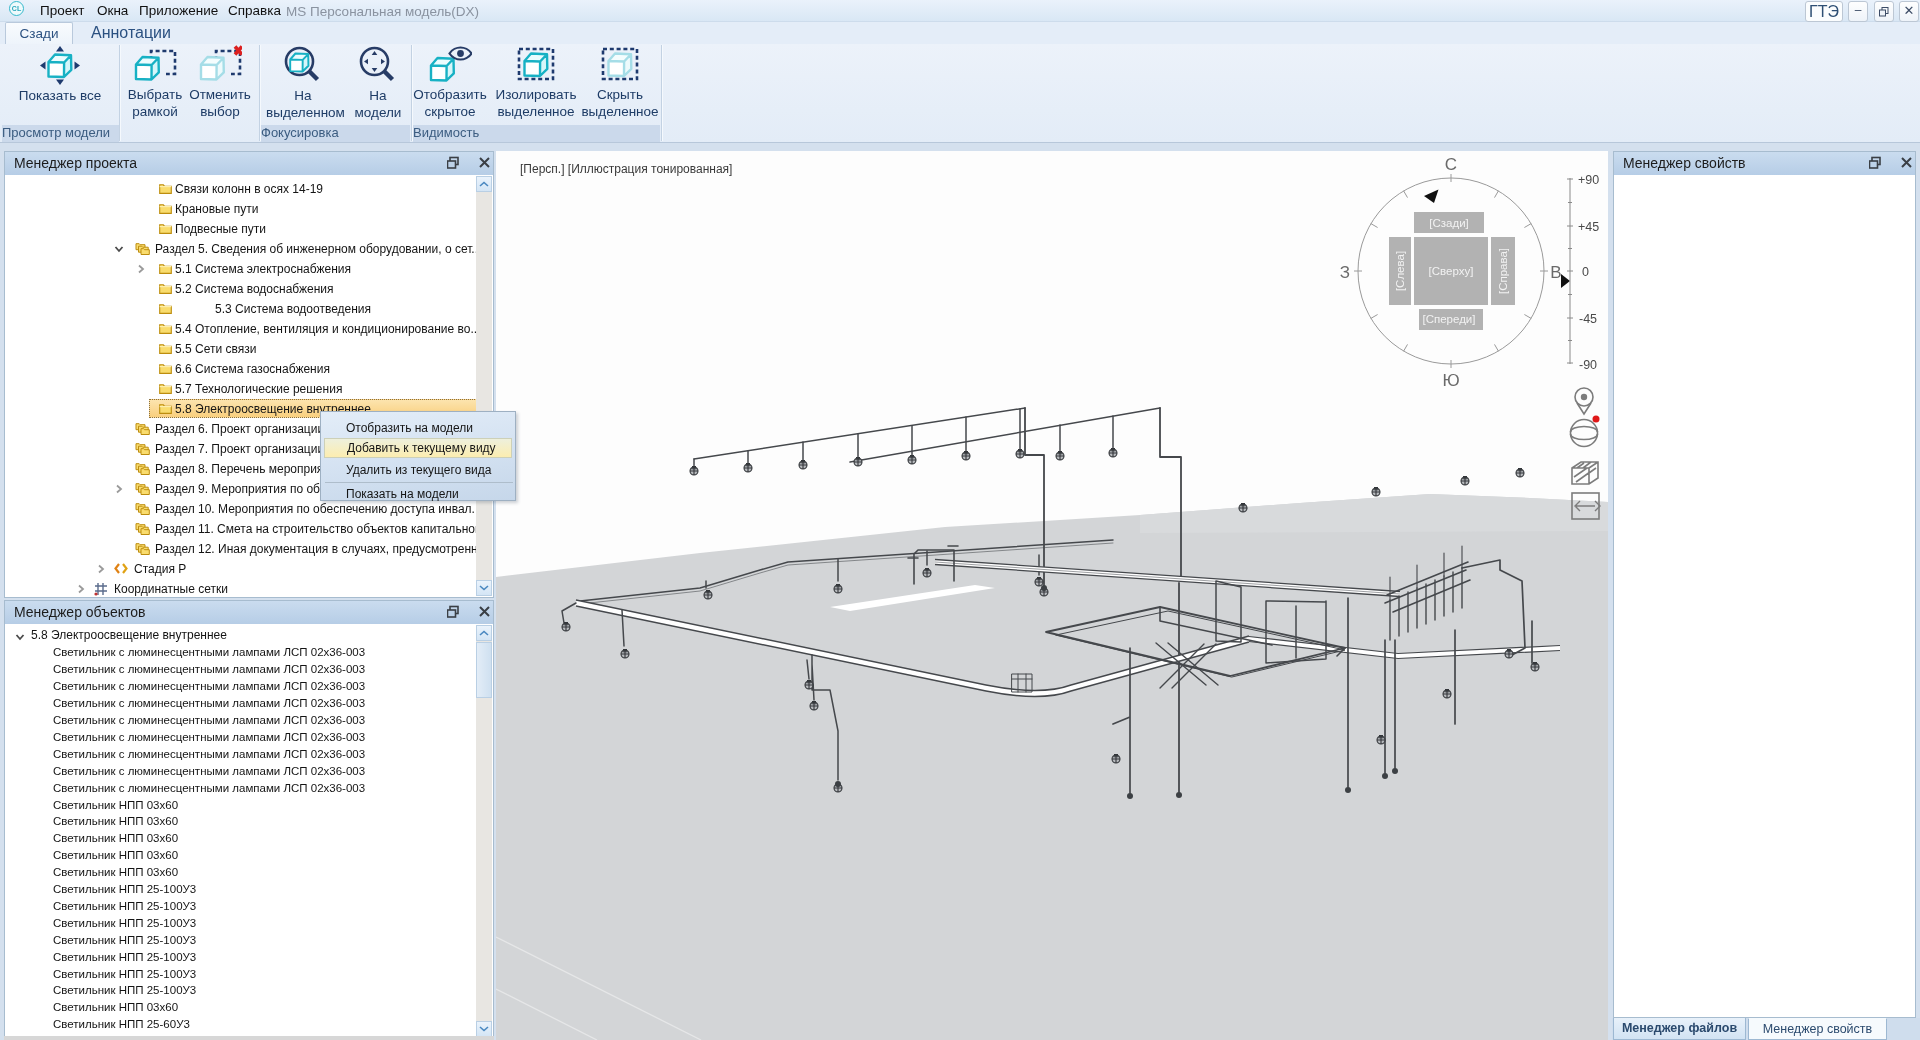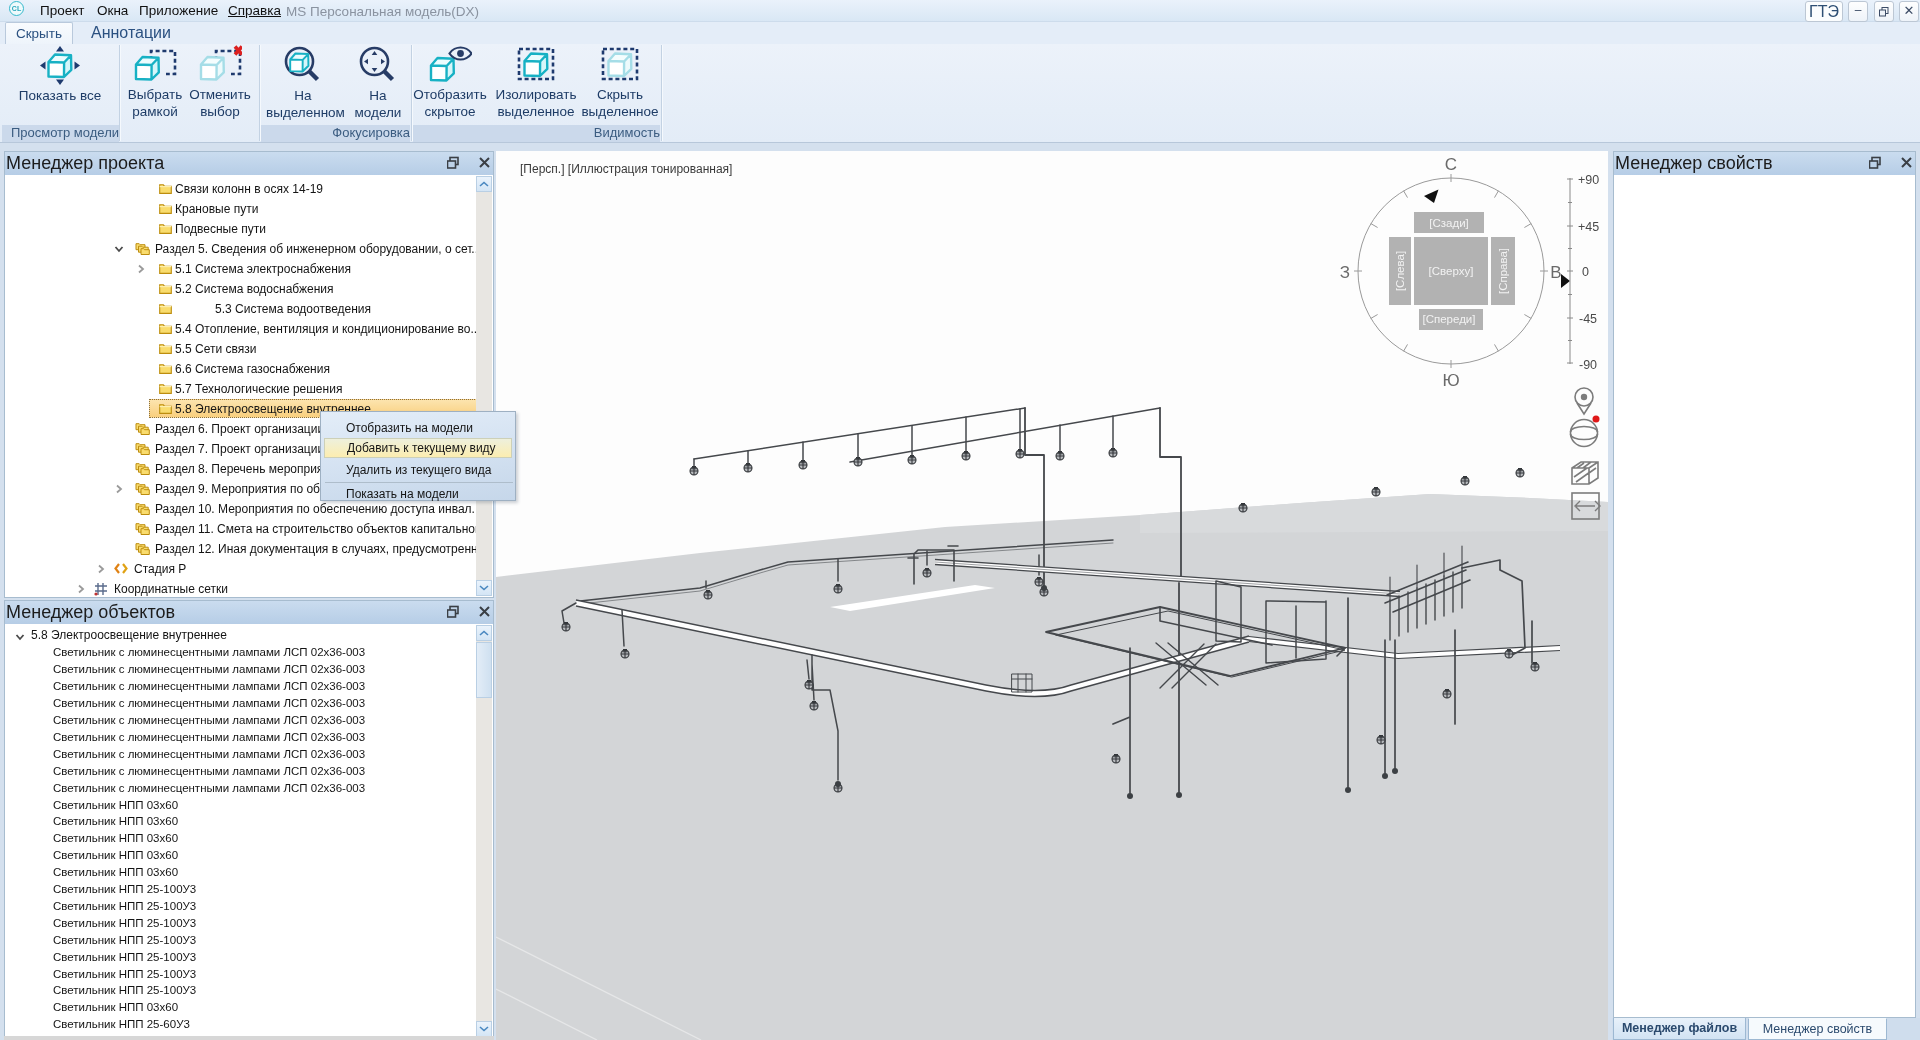--- a/index.html
+++ b/index.html
@@ -18,28 +18,28 @@
   background:linear-gradient(#fefefe,#eef3f9); color:#3c4c66; text-align:center; }
 .tabrow { position:absolute; left:0; top:22px; width:1920px; height:22px; background:#e4edf8; }
 .tab1 { position:absolute; left:5px; top:0px; width:68px; height:22px; background:linear-gradient(#f8fbfe,#eef4fb);
   border:1px solid #b9c9dc; border-bottom:none; border-radius:2px 2px 0 0; color:#2b5181; font-size:13.5px;
   text-align:center; line-height:21px; }
 .tab2 { position:absolute; left:91px; top:0; color:#2b5181; font-size:16px; line-height:22px; }
 .ribbon { position:absolute; left:0; top:44px; width:1920px; height:99px;
   background:linear-gradient(#ecf2fa,#e3ecf7); border-bottom:1px solid #b7c7da; }
 .rgroup { position:absolute; top:0; height:98px; }
 .rgroup .glabel { position:absolute; left:0; bottom:0; width:100%; height:17px; background:#cbd9eb;
-  color:#3b5c80; font-size:13px; text-align:right; line-height:16px; }
+  color:#3b5c80; font-size:13px; text-align:left; line-height:16px; }
 .gsep { position:absolute; top:1px; width:1px; height:96px; background:#c3d2e3; box-shadow:1px 0 0 #f5f9fd; }
 .rbtn { position:absolute; top:1px; text-align:center; color:#1e3c66; font-size:13.5px; line-height:16.5px; }
 .rbtn svg { display:block; margin:0 auto 2px; }
 .panel { position:absolute; background:#fff; border:1px solid #a7bccf; }
 .ptitle { position:absolute; left:0; top:0; width:100%; height:23px;
-  background:linear-gradient(#cadcef,#b6cde6); color:#1c1c1c; font-size:18px; line-height:22px;
-  padding-left:1px; }
+  background:linear-gradient(#cadcef,#b6cde6); color:#1c1c1c; font-size:14px; line-height:22px;
+  padding-left:9px; }
 .pticons { position:absolute; right:2px; top:4px; width:44px; height:15px; color:#3a3f45; }
 .treearea { position:absolute; left:1px; right:17px; top:24px; bottom:1px; background:#fff; overflow:hidden; }
 .scroll { position:absolute; right:1px; top:24px; bottom:1px; width:16px; background:#e8e6e2; }
 .sbtn { position:absolute; left:0; width:16px; height:16px; background:linear-gradient(#eaf3fc,#d4e5f5);
   border:1px solid #b9cfe4; color:#5d87b0; font-size:8px; text-align:center; line-height:14px; }
 .trow { position:absolute; white-space:nowrap; font-size:12px; color:#141414; height:20px; line-height:20px; }
 .chev { position:absolute; width:10px; height:10px; }
 .vp { position:absolute; left:496px; top:151px; width:1112px; height:889px; background:#fdfdfd; }
 .vplabel { position:absolute; left:24px; top:11px; font-size:12px; color:#3a3a3a; }
 .ctxmenu { position:absolute; left:320px; top:411px; width:196px; height:90px;
@@ -51,36 +51,36 @@
 </style>
 </head>
 <body>
 
 <div class="titlebar">
   <div class="logo">CL</div>
   <div class="menus">
       <span style="position:absolute;left:40px;">Проект</span>
       <span style="position:absolute;left:97px;">Окна</span>
       <span style="position:absolute;left:139px;">Приложение</span>
-      <span style="position:absolute;left:228px;text-decoration:underline;">Справка</span>
+      <span style="position:absolute;left:228px;">Справка</span>
     </div>
   <div class="apptitle">MS Персональная модель(DX)</div>
   <div class="winbtn" style="left:1805px;width:38px;background:#fbfdfe;font-size:16px;line-height:19px;color:#2e4f74;">ГТЭ</div>
   <div class="winbtn" style="left:1848px;width:20px;font-size:12px;line-height:17px;">–</div>
   <div class="winbtn" style="left:1874px;width:20px;">
     <svg width="10" height="10" viewBox="0 0 10 10" style="margin-top:5px">
         <rect x="3" y="0.5" width="6" height="6" fill="none" stroke="#3c4c66"></rect>
         <rect x="0.5" y="3" width="6" height="6" fill="#eef3f9" stroke="#3c4c66"></rect>
       </svg>
   </div>
   <div class="winbtn" style="left:1899px;width:20px;font-size:13px;line-height:18px;">✕</div>
 </div>
 
 <div class="tabrow">
-  <div class="tab1">Скрыть</div>
+  <div class="tab1">Сзади</div>
   <div class="tab2">Аннотации</div>
 </div>
 
 <svg width="0" height="0" style="position:absolute;">
   <defs>
     <g id="cubeT">
       <path d="M0 7.5L6.5 0l16 .7-6.9 7.3z" fill="#eafcfe"></path>
       <path d="M0 7.5l15.6.5-.1 14.5L0 22z" fill="#fdffff"></path>
       <path d="M15.6 8l6.9-7.3.3 14.6-7.3 7.2z" fill="#d6f6fa"></path>
       <path d="M0 7.5L6.5 0l16 .7.3 14.6-7.3 7.2L0 22zM0 7.5l15.6.5-.1 14.5M15.6 8l6.9-7.3" fill="none" stroke="#17b1c4" stroke-width="2.4" stroke-linejoin="round"></path>

